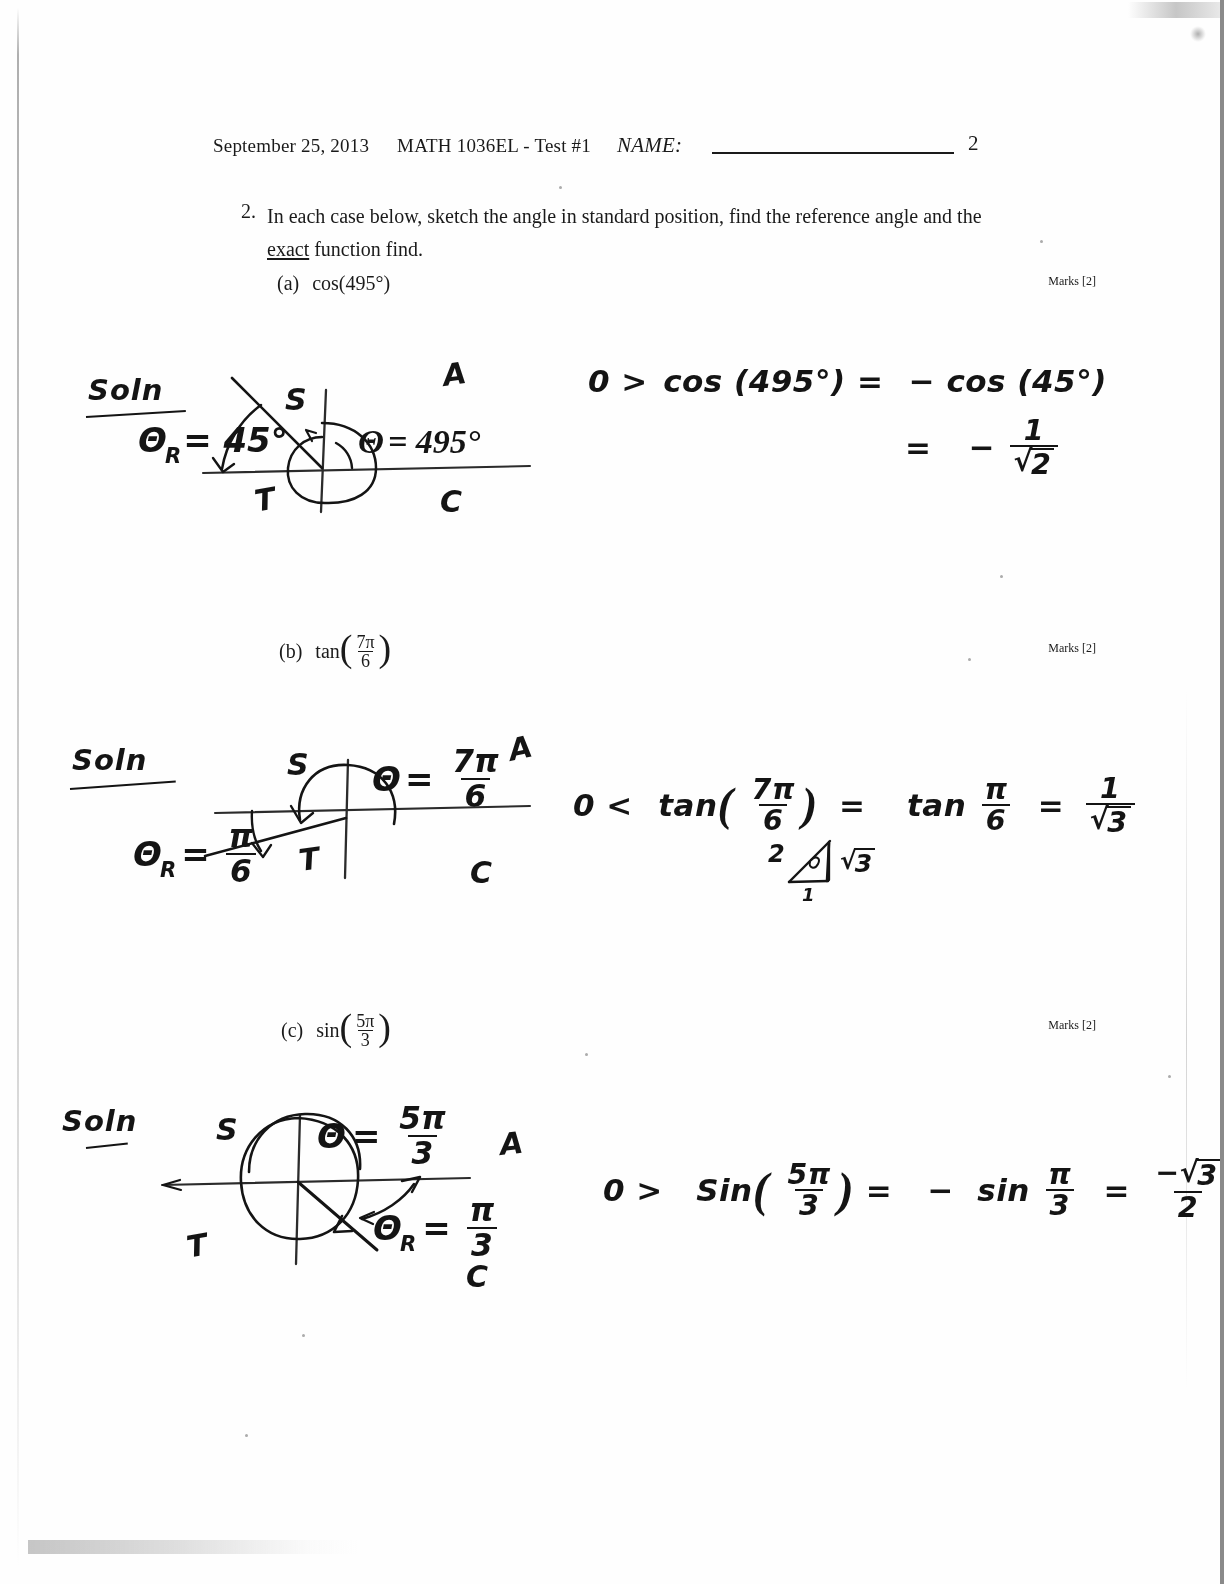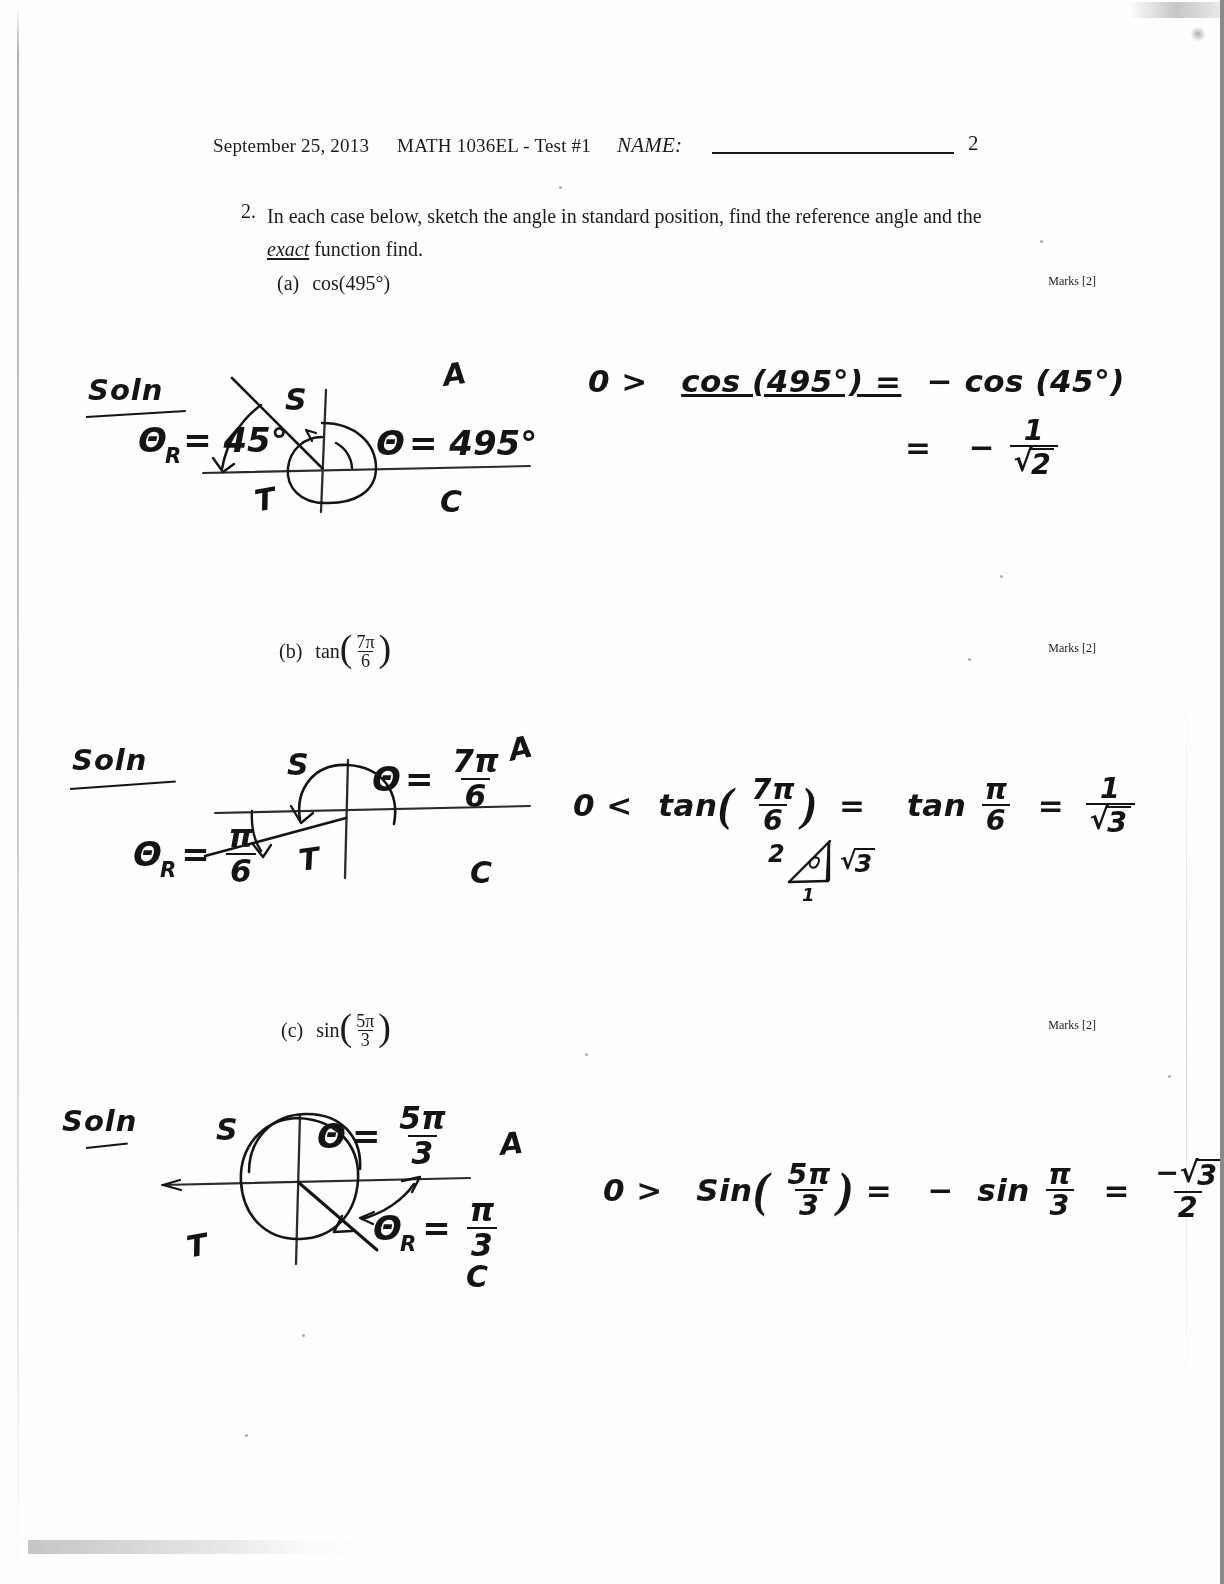--- a/index.html
+++ b/index.html
@@ -90,21 +90,21 @@
     left: 241px; top: 200px;
     font-size: 20px;
   }
   .qbody {
     position: absolute;
     left: 267px; top: 200px;
     width: 718px;
     font-size: 20px;
     line-height: 33px;
   }
-  .uline { text-decoration: underline; text-underline-offset: 2px; font-style: italic; }
+  .uline { text-decoration: underline; text-underline-offset: 2px; }
 
   .partlabel {
     position: absolute;
     font-size: 20px;
     white-space: nowrap;
   }
   .marks {
     position: absolute;
     right: 124px;
     font-size: 12px;
@@ -236,21 +236,21 @@
   </div>
   <div class="marks" style="top:274px;">Marks [2]</div>
 
   <div class="hw hw-soln" style="left:88px; top:373px;">Soln</div>
   <div class="soln-ul" style="left:86px; top:416px; width:100px; transform: rotate(-3.5deg);"></div>
 
   <div class="hw hw-lbl" style="left:138px; top:420px;">
     <span>Θ</span><span class="sub">R</span><span>= 45°</span>
   </div>
 
-  <div class="hw hw-lbl" style="left:376px; top:423px;">
+  <div class="hw hw-lbl" style="left:358px; top:423px;font-family:Liberation Serif, serif;">
     <span>Θ</span><span style="margin-left:4px;">= 495°</span>
   </div>
 
   <svg style="left:0px; top:0px; width:1224px; height:1584px;">
 
     <path class="axis" d="M 203 473 L 530 466" stroke-width="2.1"></path>
 
     <path class="axis" d="M 326 390 L 321 512" stroke-width="2.3"></path>
 
     <path class="ink" d="M 322 468 L 232 378" stroke-width="2.6"></path>
@@ -266,21 +266,21 @@
     <path class="ink" d="M 213 458 L 223 472 L 234 464" stroke-width="2.4"></path>
   </svg>
 
   <div class="hw hw-astc" style="left:443px; top:358px; transform:rotate(-8deg);">A</div>
   <div class="hw hw-astc" style="left:285px; top:382px;">S</div>
   <div class="hw hw-astc" style="left:255px; top:484px; transform:rotate(-10deg);">T</div>
   <div class="hw hw-astc" style="left:440px; top:484px;">C</div>
 
   <div class="hw hw-work" style="left:588px; top:363px;">
     <span>0 &gt;</span>
-    <span style="margin-left:22px;text-decoration:underline;">cos (495°) =</span>
+    <span style="margin-left:4px;">cos (495°) =</span>
     <span style="margin-left:14px;">− cos (45°)</span>
   </div>
   <div class="hw hw-work" style="left:905px; top:418px;">
     <span>=</span>
     <span style="margin-left:26px;">−</span>
     <span class="hfrac">
       <span class="n">1</span>
       <span class="d">
         <span class="rad">
             <span class="sign">√</span>

